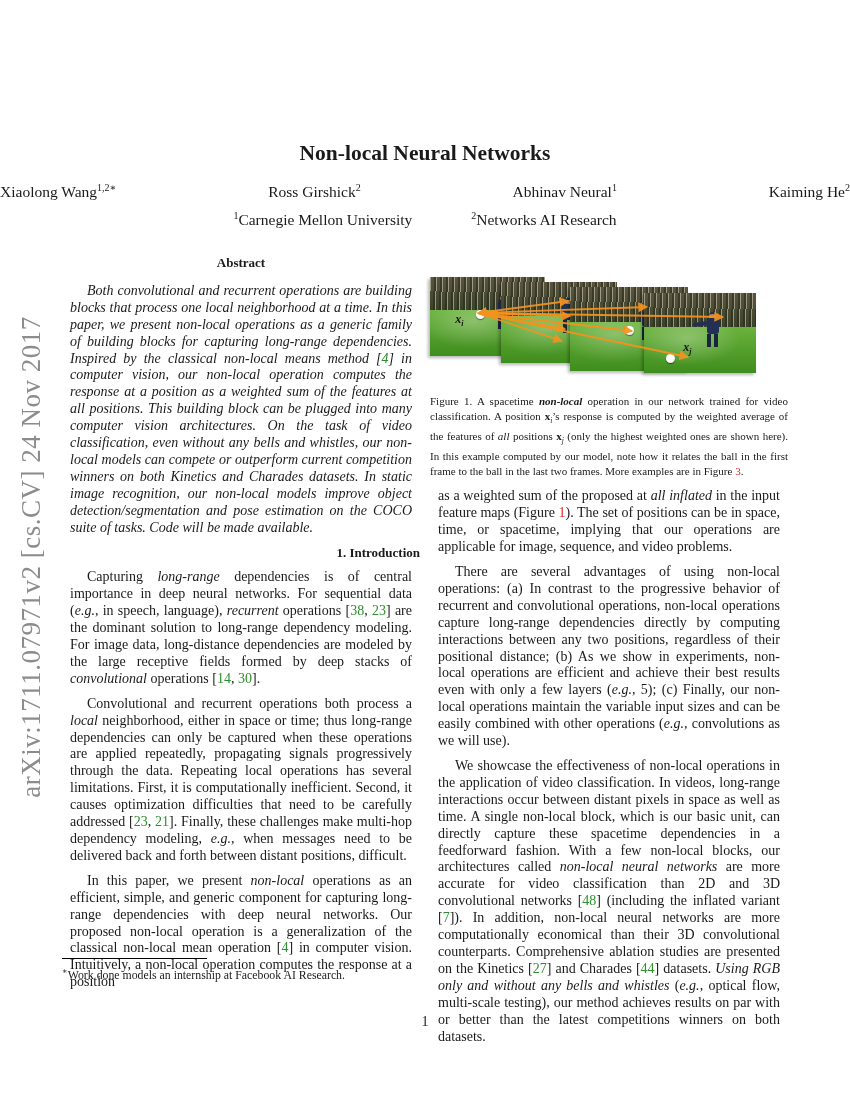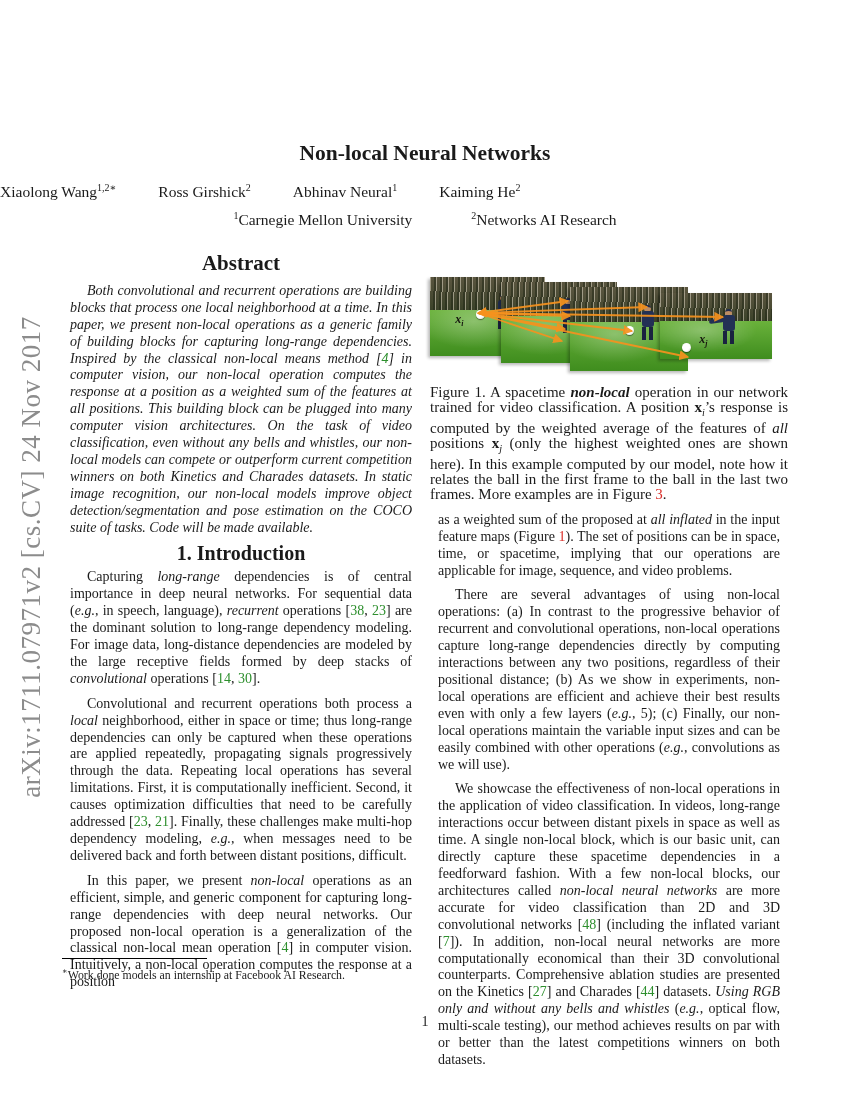--- a/index.html
+++ b/index.html
@@ -14,33 +14,33 @@
   }
   
   .watermark{
     position:absolute;left:31px;top:557px;transform:translate(-50%,-50%) rotate(-90deg);
     white-space:nowrap;font-size:27px;color:var(--wm);letter-spacing:.5px;
   }
   
   .title{position:absolute;top:141px;left:0;width:100%;text-align:center;
     font-size:21.5px;font-weight:bold}
   .authors{position:absolute;top:182px;left:0;width:100%;display:flex;
-    justify-content:flex-start;gap:42px;font-size:15.5px}
+    justify-content:space-between;gap:42px;font-size:15.5px}
   .authors sup,.affils sup{font-size:10px}
   .affils{position:absolute;top:210px;left:0;width:100%;display:flex;
     justify-content:center;gap:59px;font-size:15.5px}
   
   .col{position:absolute;width:358px;font-size:14px;line-height:16.9px;text-align:justify}
   .col-left{left:62px;top:255px}
   .col-right{left:430px;top:271px}
   .col p{text-indent:17px;margin:8px}
   .col p.noindent{text-indent:0}
-  .abs-h{text-align:center;font-size:21px;font-weight:bold;margin-bottom:11px}
+  .abs-h{text-align:center;font-size:13px;font-weight:bold;margin-bottom:11px}
   .abs{font-style:italic}
-  .intro-h{font-size:20px;font-weight:bold;margin:0 0 8px;text-align:center}
+  .intro-h{font-size:13px;font-weight:bold;margin:0 0 8px;text-align:right}
   
   .s-i{font-style:italic}
   .s-b{font-weight:bold}
   .s-bi{font-weight:bold;font-style:italic}
   .s-cite{color:var(--cite)}
   .s-ref{color:var(--ref)}
   .col sub, figcaption sub{font-size:68%;font-style:italic}
   
   figure{margin:0 0 9px 0}
   .scene{position:relative;width:358px;height:114px}
@@ -58,21 +58,21 @@
   .person .torso{width:12px;height:16px;background:#233055;border-radius:3px;margin:-1px auto 0}
   .person .legs{display:flex;gap:3px;justify-content:center}
   .person .legs div{width:4px;height:13px;background:#1a2340}
   .person .arm{position:absolute;left:-13px;top:10px;width:15px;height:3.5px;background:#233055;border-radius:2px;transform:rotate(-8deg)}
   .ball{position:absolute;width:9px;height:9px;border-radius:50%;
     background:radial-gradient(circle at 35% 30%, #ffffff 55%, #c9c9c9);box-shadow:0 1px 1px rgba(0,0,0,.45)}
   .fig-label{position:absolute;font-size:12px;font-weight:bold;font-style:italic;color:#16160f;line-height:1}
   .fig-label sub{font-size:8px}
   .arrows{position:absolute;left:0;top:0;z-index:9}
   .arrows line{stroke:var(--arrow);stroke-width:1.8;opacity:.92}
-  figcaption{font-size:15px;line-height:15.4px;text-align:justify;}
+  figcaption{font-size:11px;line-height:15.4px;text-align:justify;margin-top:9px}
   
   .footnote{position:absolute;left:62px;top:958px;width:358px;font-size:11.8px;line-height:14px}
   .footnote .rule{width:145px;border-top:1px solid #000;margin-bottom:5px}
   .footnote sup{font-size:8.5px}
   .pageno{position:absolute;top:1014px;left:0;width:850px;text-align:center;font-size:14px}
 </style>
 </head>
 <body>
 
 <div class="page">
@@ -141,21 +141,21 @@
               <div class="head"></div>
               <div class="torso"></div>
               <div class="legs">
                 <div></div>
                 <div></div>
               </div>
             </div>
           <div class="ball" style="left:47%;top:47%"></div>
         </div>
 
-        <div class="frame" style="left:230px;top:22px;width:112px;height:66px;z-index:4">
+        <div class="frame" style="left:214px;top:22px;width:112px;height:80px;z-index:4">
           <div class="trees"></div>
           <div class="grass"></div>
           <div class="person" style="left:55%;top:24%">
               <div class="head"></div>
               <div class="torso"></div>
               <div class="arm"></div>
               <div class="legs">
                 <div></div>
                 <div></div>
               </div>

